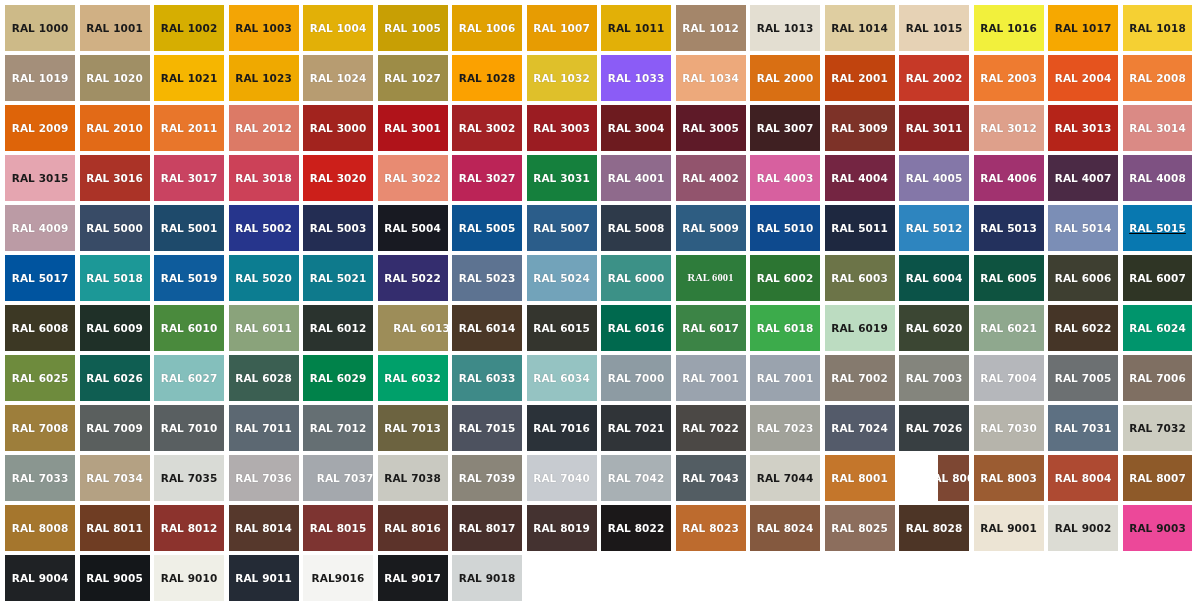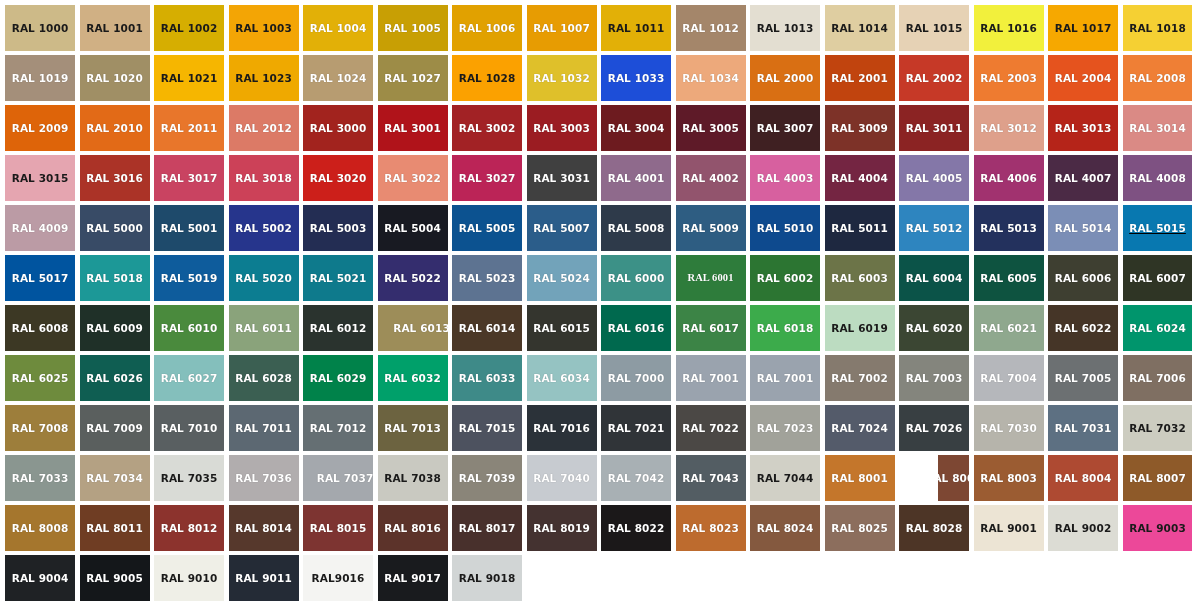--- a/index.html
+++ b/index.html
@@ -131,21 +131,21 @@
       </div>
       <div class="swatch light" style="background-color: rgb(157, 140, 71);">
         <span class="swatch-label">RAL 1027</span>
       </div>
       <div class="swatch dark" style="background-color: rgb(251, 161, 0);">
         <span class="swatch-label">RAL 1028</span>
       </div>
       <div class="swatch light" style="background-color: rgb(223, 192, 42);">
         <span class="swatch-label">RAL 1032</span>
       </div>
-      <div class="swatch light" style="background-color: #1d4ed8;">
+      <div class="swatch light" style="background-color: #8b5cf6;">
         <span class="swatch-label">RAL 1033</span>
       </div>
       <div class="swatch light" style="background-color: rgb(237, 169, 123);">
         <span class="swatch-label">RAL 1034</span>
       </div>
       <div class="swatch light" style="background-color: rgb(217, 111, 19);">
         <span class="swatch-label">RAL 2000</span>
       </div>
       <div class="swatch light" style="background-color: rgb(193, 68, 14);">
         <span class="swatch-label">RAL 2001</span>
@@ -224,21 +224,21 @@
       </div>
       <div class="swatch light" style="background-color: rgb(204, 31, 26);">
         <span class="swatch-label">RAL 3020</span>
       </div>
       <div class="swatch light" style="background-color: rgb(232, 139, 114);">
         <span class="swatch-label">RAL 3022</span>
       </div>
       <div class="swatch light" style="background-color: rgb(187, 36, 87);">
         <span class="swatch-label">RAL 3027</span>
       </div>
-      <div class="swatch light" style="background-color: #404040; justify-content: center;">
+      <div class="swatch light" style="background-color: #15803d; justify-content: center;">
         <span class="swatch-label">RAL 3031</span>
       </div>
       <div class="swatch light" style="background-color: rgb(143, 106, 140);">
         <span class="swatch-label">RAL 4001</span>
       </div>
       <div class="swatch light" style="background-color: rgb(146, 84, 109);">
         <span class="swatch-label">RAL 4002</span>
       </div>
       <div class="swatch light" style="background-color: rgb(215, 96, 159);">
         <span class="swatch-label">RAL 4003</span>

